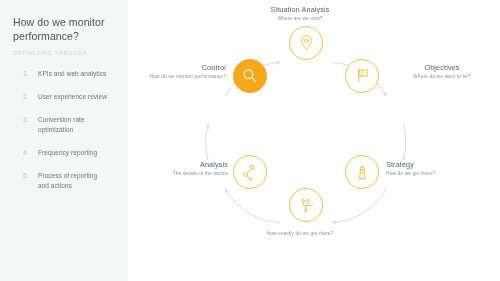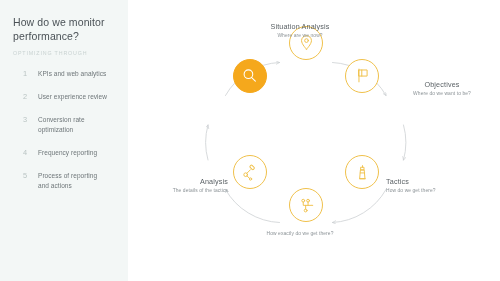--- a/index.html
+++ b/index.html
@@ -126,21 +126,20 @@
     position: absolute;
     white-space: nowrap;
   }
 
   .label .l-title {
     font-size: 7.2px;
     color: #585f63;
     letter-spacing: 0.15px;
     line-height: 9px;
     font-weight: 400;
-    margin-top: 17px;
   }
 
   .label .l-sub {
     font-size: 4.9px;
     color: #8b9296;
     letter-spacing: 0.1px;
     line-height: 7px;
     margin-top: 1px;
   }
 
@@ -232,21 +231,21 @@
     <div class="node" style="left:217.3px; top:155px;">
       <svg width="17" height="17" viewBox="0 0 24 24" fill="none" stroke="#f0c14b" stroke-width="1.35" stroke-linecap="round" stroke-linejoin="round">
         <path d="M9.6 8.4h4.8l1.1 12.4H8.5z"></path>
         <path d="M9.9 4.6h4.2v3.8H9.9z"></path>
         <path d="M12 2.3v2.3"></path>
         <path d="M8.9 12.6h6.2"></path>
         <path d="M7.9 20.8h8.2"></path>
       </svg>
     </div>
     <div class="label right-a" style="left:258px; top:159.5px; width:112px;">
-      <div class="l-title">Tactics</div>
+      <div class="l-title">Strategy</div>
       <div class="l-sub">How do we get there?</div>
     </div>
 
     <div class="node" style="left:161px; top:188px;">
       <svg width="17" height="17" viewBox="0 0 24 24" fill="none" stroke="#f0c14b" stroke-width="1.35" stroke-linecap="round" stroke-linejoin="round">
         <circle cx="7.4" cy="5.2" r="2"></circle>
         <circle cx="14.2" cy="5.2" r="2"></circle>
         <circle cx="10.8" cy="19.1" r="2"></circle>
         <path d="M7.4 7.2v4.6h11.4"></path>
         <path d="M14.2 7.2v4.6"></path>
@@ -271,15 +270,19 @@
       <div class="l-title">Analysis</div>
       <div class="l-sub">The details of the tactics</div>
     </div>
 
     <div class="node active" style="left:104.7px; top:58.5px;">
       <svg width="17" height="17" viewBox="0 0 24 24" fill="none" stroke="#ffffff" stroke-width="1.5" stroke-linecap="round" stroke-linejoin="round">
         <circle cx="10.5" cy="10.2" r="6.1"></circle>
         <path d="M15.1 14.9 L20.3 20.1"></path>
       </svg>
     </div>
+    <div class="label left-a" style="left:0px; top:63px; width:98px;">
+      <div class="l-title">Control</div>
+      <div class="l-sub">How do we monitor performance?</div>
+    </div>
 
   </div>
 </div>
 
 </body></html>

